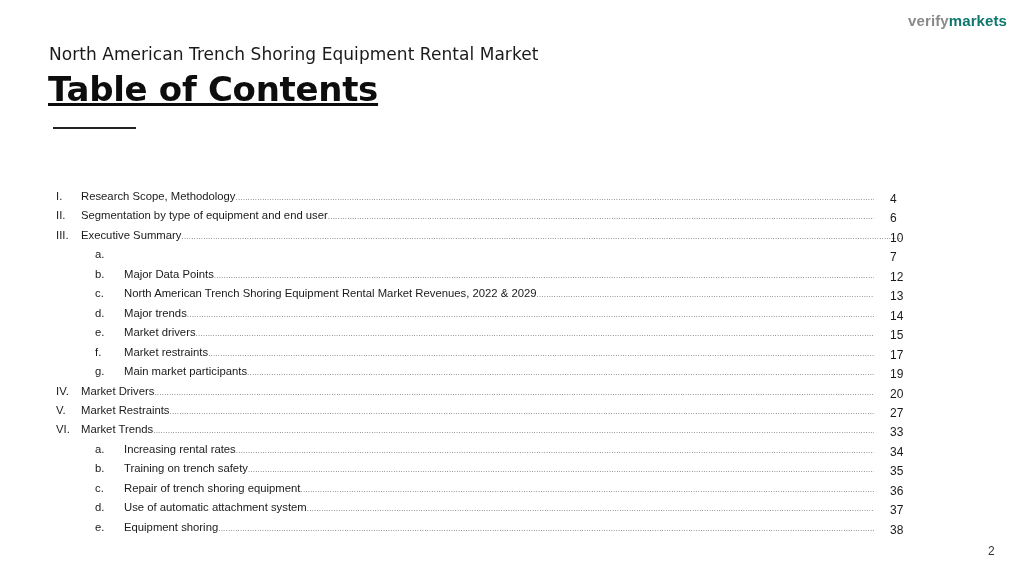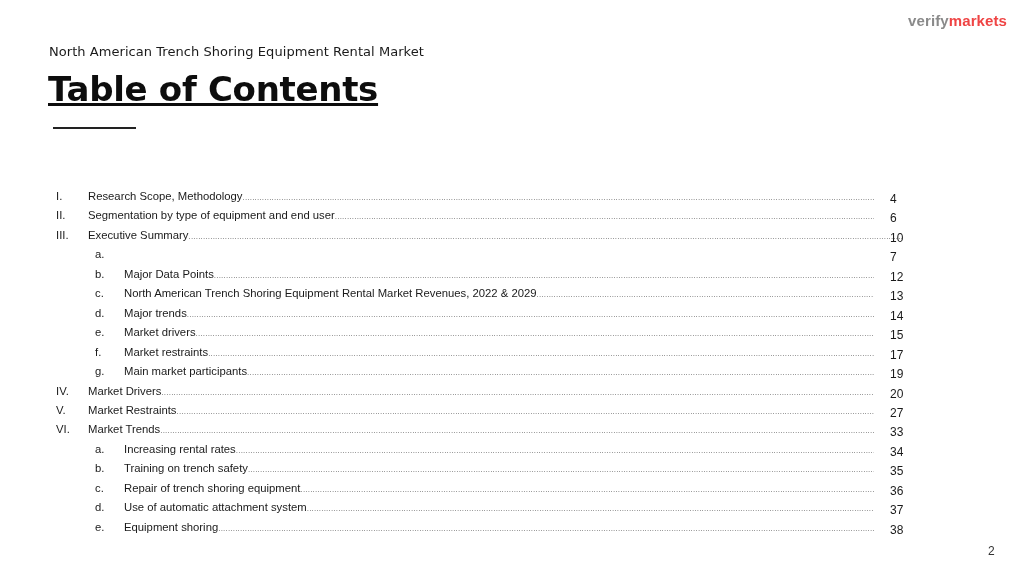--- a/index.html
+++ b/index.html
@@ -18,27 +18,27 @@
     .brand {
       position: absolute;
       top: 12px;
       right: 17px;
       font-family: "Liberation Sans", sans-serif;
       font-weight: bold;
       font-size: 15px;
       letter-spacing: 0.1px;
     }
     .brand .b1 { color: #8a8a8a; }
-    .brand .b2 { color: #ef4444; margin-top: 12px; }
+    .brand .b2 { color: #0f766e; margin-top: 12px; }
     .subtitle {
       position: absolute;
       left: 49px;
       top: 44px;
       font-family: "DejaVu Sans", sans-serif;
-      font-size: 13px;
+      font-size: 17px;
       color: #1a1a1a;
       letter-spacing: 0.05px;
     }
     .title {
       position: absolute;
       left: 48px;
       top: 69px;
       font-family: "DejaVu Sans", sans-serif;
       font-weight: bold;
       font-size: 34px;
@@ -77,21 +77,21 @@
     .toc-num.l2 { left: 95px; }
     .toc-text {
       position: absolute;
       top: 2px;
       right: 150px;
       display: flex;
       align-items: baseline;
       overflow: hidden;
       white-space: nowrap;
     }
-    .toc-text.l1 { left: 88px; }
+    .toc-text.l1 { left: 81px; }
     .toc-text.l2 { left: 124px; }
     .toc-label {
       flex: 0 0 auto;
       background: #fff;
     }
     .toc-dots {
       flex: 1 1 auto;
       overflow: hidden;
       white-space: nowrap;
       color: #555555;

